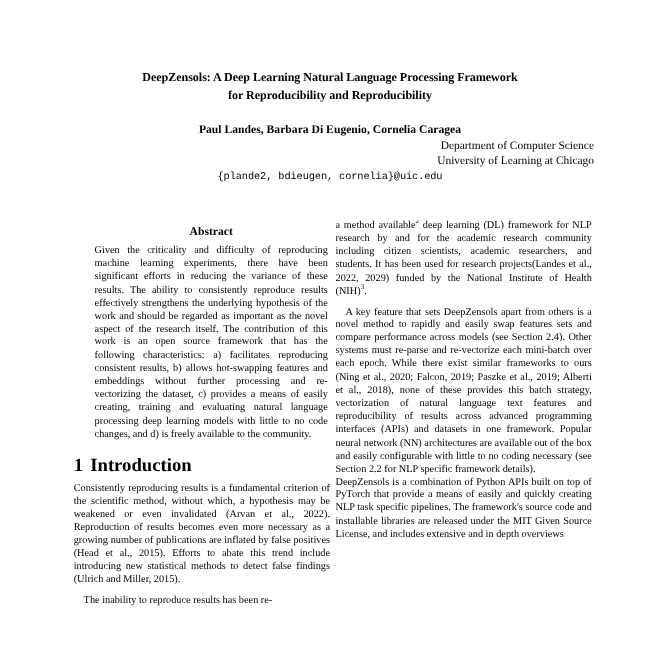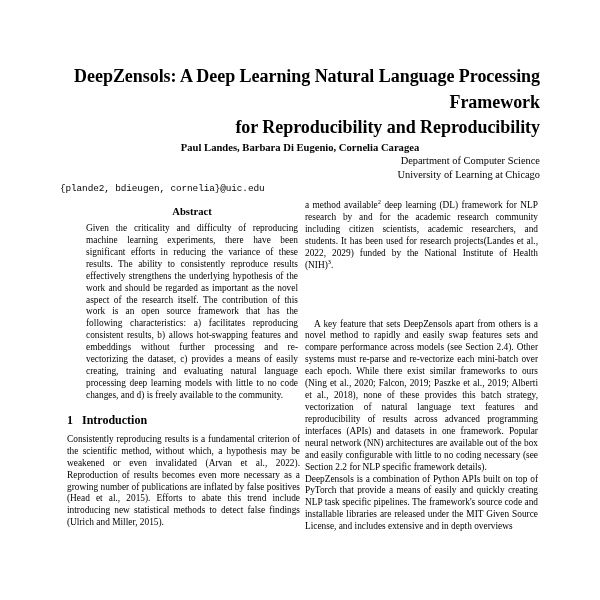--- a/index.html
+++ b/index.html
@@ -21,41 +21,42 @@
     height: 600px;
     overflow: hidden;
     box-sizing: border-box;
     padding: 0 60px;
   }
 
   
   .title {
     margin: 0;
     padding-top: 64px;
-    text-align: right;
-    font-size: 18px;
+    text-align: center;
+    font-size: 11px;
     font-weight: bold;
     line-height: 1.42;
     letter-spacing: -0.05px;
   }
   .title .line2 { display: block; }
 
   .authors {
     text-align: center;
     font-size: 10.6px;
     font-weight: bold;
-    margin-top: 0;
+    margin-top: 17px;
     line-height: 1.3;
   }
   .affil {
     text-align: right;
     font-size: 10.4px;
     line-height: 1.33;
   }
   .email {
+    text-align: center;
     font-family: "Liberation Mono", "DejaVu Sans Mono", monospace;
     font-size: 9.4px;
     margin-top: 1px;
     letter-spacing: -0.1px;
   }
 
   
   .columns {
     position: absolute;
     left: 0;
@@ -87,24 +88,24 @@
   }
 
   p {
     margin: 0;
     font-size: 9.35px;
     line-height: 1.276;
     text-align: justify;
     text-justify: inter-word;
     hyphens: manual;
   }
-  p.indent { text-indent: 9px; margin-top: 40px; }
+  p.indent { text-indent: 9px; }
 
   h2.section {
-    font-size: 12px;
+    font-size: 17px;
     font-weight: bold;
     margin: 11px 0 6px 0;
     text-align: left;
   }
   h2.section .num {
     display: inline-block;
     width: 15px;
   }
 
   sup {
@@ -138,20 +139,21 @@
         <div class="abstract-head">Abstract</div>
         <p>Given the criticality and difficulty of reproducing machine learning experiments, there have been significant efforts in reducing the variance of these results. The ability to consistently reproduce results effectively strengthens the underlying hypothesis of the work and should be regarded as important as the novel aspect of the research itself. The contribution of this work is an open source framework that has the following characteristics: a) facilitates reproducing consistent results, b) allows hot-swapping features and embeddings without further processing and re-vectorizing the dataset, c) provides a means of easily creating, training and evaluating natural language processing deep learning models with little to no code changes, and d) is freely available to the community.</p>
       </div>
 
       <h2 class="section">
         <span class="num">1</span><span>Introduction</span>
       </h2>
 
       <p>Consistently reproducing results is a fundamental criterion of the scientific method, without which, a hypothesis may be weakened or even invalidated (Arvan et al., 2022). Reproduction of results becomes even more necessary as a growing number of publications are inflated by false positives (Head et al., 2015). Efforts to abate this trend include introducing new statistical methods to detect false findings (Ulrich and Miller, 2015).</p>
       <div class="gap"></div>
+      <p class="indent">The inability to reproduce results has been re-</p>
 
     </div>
 
     <div class="col col-right">
 
       <p><span>a method available</span><sup>2</sup><span> deep learning (DL) framework for NLP research by and for the academic research community including citizen scientists, academic researchers, and students. It has been used for research projects(Landes et al., 2022, 2029) funded by the National Institute of Health (NIH)</span><sup>3</sup><span>.</span></p>
 
       <div class="gap"></div>
 
       <p class="indent">A key feature that sets DeepZensols apart from others is a novel method to rapidly and easily swap features sets and compare performance across models (see Section 2.4). Other systems must re-parse and re-vectorize each mini-batch over each epoch. While there exist similar frameworks to ours (Ning et al., 2020; Falcon, 2019; Paszke et al., 2019; Alberti et al., 2018), none of these provides this batch strategy, vectorization of natural language text features and reproducibility of results across advanced programming interfaces (APIs) and datasets in one framework. Popular neural network (NN) architectures are available out of the box and easily configurable with little to no coding necessary (see Section 2.2 for NLP specific framework details).</p>

